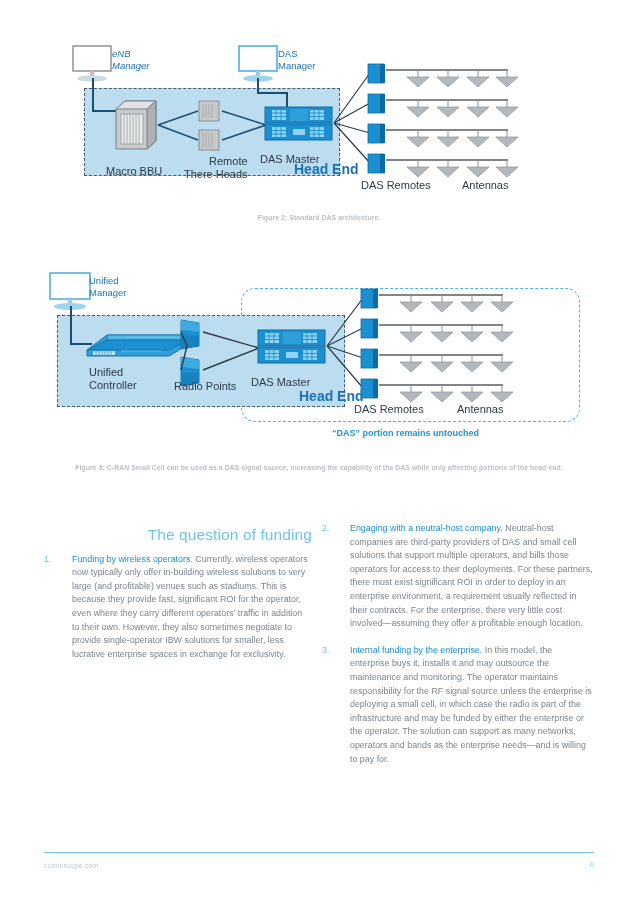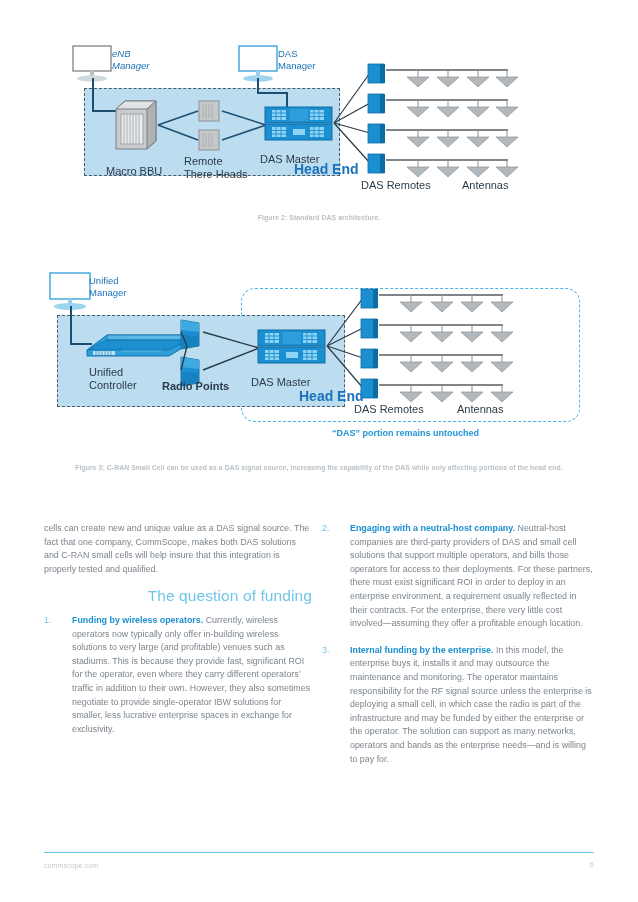--- a/index.html
+++ b/index.html
@@ -90,21 +90,21 @@
     padding-left: 28px;
     margin-bottom: 13px;
   }
   ol.list li .num {
     position: absolute;
     left: 0;
     top: 0;
     color: #6fc5ea;
     font-size: 8.9px;
   }
-  .strongblue { color: #1b8fd0; font-weight: bold; margin-top: 16px; }
+  .strongblue { color: #1b8fd0; font-weight: normal; margin-top: 16px; }
 
   
   #footer-rule {
     position: absolute;
     left: 44px; right: 44px; top: 852px;
     height: 1.2px; background: #6fc5ea;
   }
   #footer-left {
     position: absolute; left: 44px; top: 861px;
     font-size: 7.2px; color: #c3cbd1;
@@ -174,21 +174,21 @@
     </svg>
     <svg style="position:absolute;left:137px; top:82px;" width="26" height="26" viewBox="0 0 26 26">
       <rect x="2" y="3" width="20" height="20" fill="#c6c8ca" stroke="#8d9195" stroke-width="1"></rect>
       <g stroke="#a3a7ab" stroke-width=".8">
         <line x1="6" y1="6" x2="6" y2="20"></line>
           <line x1="9" y1="6" x2="9" y2="20"></line>
         <line x1="12" y1="6" x2="12" y2="20"></line>
           <line x1="15" y1="6" x2="15" y2="20"></line>
       </g>
     </svg>
-    <div class="lbl big" style="left:124px; top:110px; text-align:left; line-height:13px;">
+    <div class="lbl big" style="left:124px; top:110px; text-align:right; line-height:13px;">
       <span>Remote</span><br><span>There Heads</span>
     </div>
 
     <svg style="position:absolute;left:0;top:0;" width="520" height="150">
       <g stroke="#1b4f72" stroke-width="1.5" fill="none">
         <line x1="98" y1="80" x2="138" y2="66"></line>
         <line x1="98" y1="80" x2="138" y2="95"></line>
         <line x1="162" y1="66" x2="206" y2="80"></line>
         <line x1="162" y1="95" x2="206" y2="80"></line>
       </g>
@@ -361,21 +361,21 @@
     <svg style="position:absolute;left:134px; top:48px;" width="26" height="34" viewBox="0 0 26 34">
       <polygon points="2,2 20,5 20,28 2,31" fill="#1b8fd0" stroke="#0e6ca5" stroke-width=".9"></polygon>
       <polygon points="2,2 20,5 20,14 2,12" fill="#3eaae0"></polygon>
       <polygon points="2,17 20,18 20,28 2,31" fill="#1782c0"></polygon>
     </svg>
     <svg style="position:absolute;left:134px; top:85px;" width="26" height="34" viewBox="0 0 26 34">
       <polygon points="2,2 20,5 20,28 2,31" fill="#1b8fd0" stroke="#0e6ca5" stroke-width=".9"></polygon>
       <polygon points="2,2 20,5 20,14 2,12" fill="#3eaae0"></polygon>
       <polygon points="2,17 20,18 20,28 2,31" fill="#1782c0"></polygon>
     </svg>
-    <div class="lbl big" style="left:117px; top:110px;font-weight:bold;">Radio Points</div>
+    <div class="lbl big" style="left:129px; top:110px;">Radio Points</div>
 
     <svg style="position:absolute;left:0;top:0;" width="535" height="170">
       <g stroke="#2b3b47" stroke-width="1.4" fill="none">
         <line x1="142" y1="76" x2="136" y2="62"></line>
         <line x1="142" y1="76" x2="136" y2="100"></line>
         <line x1="158" y1="62" x2="214" y2="78"></line>
         <line x1="158" y1="100" x2="214" y2="78"></line>
       </g>
     </svg>
 
@@ -496,21 +496,20 @@
 
     <div class="lbl big" style="left:309px; top:133px;">DAS Remotes</div>
     <div class="lbl big" style="left:412px; top:133px;">Antennas</div>
 
     <div class="lbl dasnote" style="left:287px; top:157px;">“DAS” portion remains untouched</div>
   </div>
 
   <div class="fig-caption" id="cap2">Figure 3: C-RAN Small Cell can be used as a DAS signal source, increasing the capability of the DAS while only affecting portions of the head end.</div>
 
   <div class="col" id="colL">
-    <p>cells can create new and unique value as a DAS signal source. The fact that one company, CommScope, makes both DAS solutions and C-RAN small cells will help insure that this integration is properly tested and qualified.</p>
     <h2 class="heading">The question of funding</h2>
     <ol class="list">
       <li>
         <span class="num">1.</span>
         <span class="strongblue">Funding by wireless operators.</span><span> Currently, wireless operators now typically only offer in-building wireless solutions to very large (and profitable) venues such as stadiums. This is because they provide fast, significant ROI for the operator, even where they carry different operators’ traffic in addition to their own. However, they also sometimes negotiate to provide single-operator IBW solutions for smaller, less lucrative enterprise spaces in exchange for exclusivity.</span>
       </li>
     </ol>
   </div>
 
   <div class="col" id="colR">

